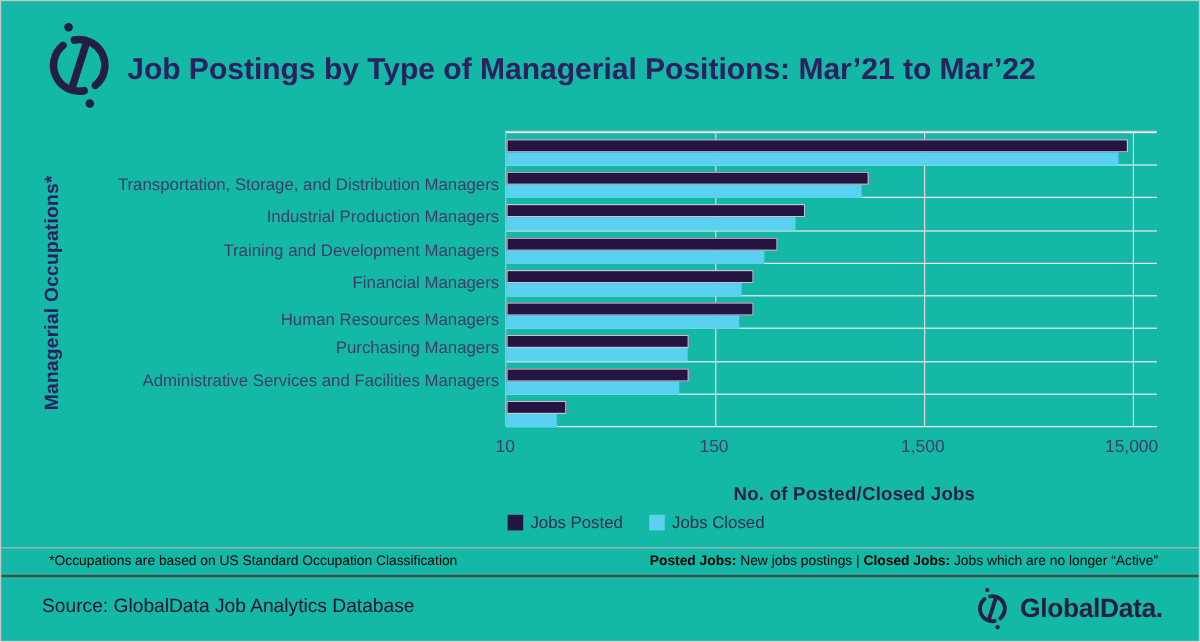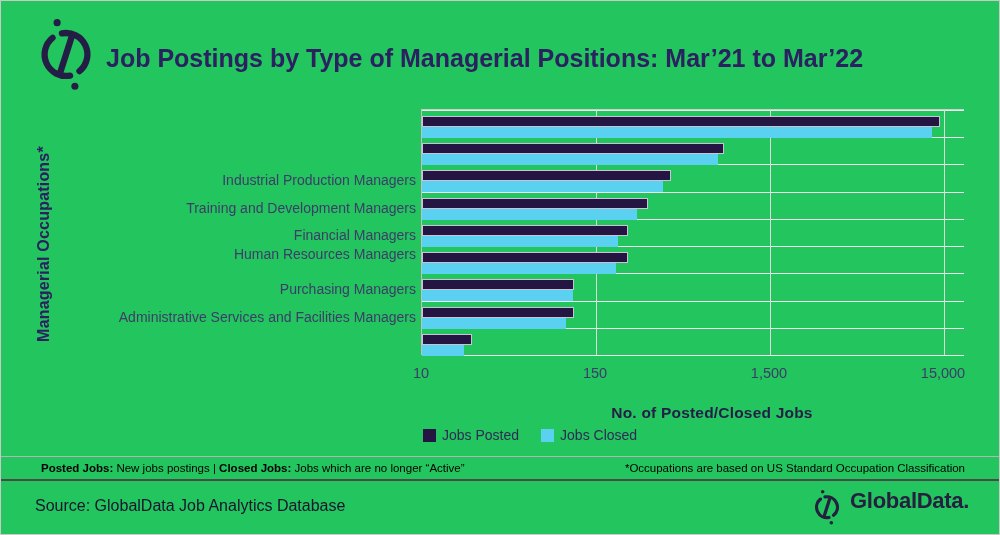--- a/index.html
+++ b/index.html
@@ -1,17 +1,17 @@
 <!DOCTYPE html>
 <html><head>
 <meta charset="utf-8">
 <style>
   html,body{margin:0;padding:0;background:#ffffff;}
   .page{
-    position:relative;width:1000px;height:535px;background:#22c55e;
+    position:relative;width:1000px;height:535px;background:#14b8a6;
     border:1px solid #c9c9c9;box-sizing:border-box;overflow:hidden;
     font-family:"Liberation Sans","DejaVu Sans",sans-serif;
   }
   
   .logo-mark{position:absolute;left:28px;top:14px;}
   .title{
     position:absolute;left:105px;top:40px;width:880px;
     font-size:25px;font-weight:bold;color:#2b2060;letter-spacing:0px;line-height:34px;
   }
   
@@ -53,44 +53,45 @@
   
   .footnote{
     position:absolute;left:0;right:0;top:455px;height:22px;
     border-top:1px solid #b5b5b5;border-bottom:2px solid #4a4a4a;
     display:flex;justify-content:space-between;align-items:center;
     padding:0 34px 0 40px;font-size:11.5px;color:#000;white-space:pre;
   }
   .fn-bold{font-weight:bold;}
   
   .source{position:absolute;left:34px;top:496px;font-size:16px;color:#18142e;}
-  .brand{position:absolute;right:30px;top:487px;display:flex;gap:5px;}
+  .brand{position:absolute;right:30px;top:487px;display:flex;align-items:center;gap:5px;}
   .brand-word{font-size:22px;font-weight:bold;color:#26203f;letter-spacing:-0.3px;}
 </style>
 </head>
 <body>
 
 <div class="page">
 
   <svg class="logo-mark" width="74" height="76" viewBox="0 0 100 100" aria-hidden="true">
     <path d="M 31.8 29.5 A 29 29 0 0 0 55.5 80.5" fill="none" stroke="#241d45" stroke-width="8.5" stroke-linecap="round"></path>
     <path d="M 68.2 74.5 A 29 29 0 0 0 44.5 23.5" fill="none" stroke="#241d45" stroke-width="8.5" stroke-linecap="round"></path>
     <line x1="58" y1="27" x2="42" y2="77" stroke="#241d45" stroke-width="8.5" stroke-linecap="round"></line>
     <circle cx="38" cy="9" r="4.8" fill="#241d45"></circle>
     <circle cx="62" cy="95" r="4.8" fill="#241d45"></circle>
   </svg>
   <div class="title">Job Postings by Type of Managerial Positions: Mar’21 to Mar’22</div>
 
   <div class="ylabel">Managerial  Occupations*</div>
 
   <div class="cat-labels">
+      <div class="cat-label" style="top: 33.2222px;">Transportation, Storage, and Distribution Managers</div>
       <div class="cat-label" style="top: 60.4444px;">Industrial Production Managers</div>
       <div class="cat-label" style="top: 87.6667px;">Training and Development Managers</div>
       <div class="cat-label" style="top: 114.889px;">Financial Managers</div>
-      <div class="cat-label" style="top: 134px;">Human Resources Managers</div>
+      <div class="cat-label" style="top: 146px;">Human Resources Managers</div>
       <div class="cat-label" style="top: 169.333px;">Purchasing Managers</div>
       <div class="cat-label" style="top: 196.556px;">Administrative Services and Facilities Managers</div>
     </div>
 
   <div class="plot">
       <div class="hgrid" style="top: 0px;"></div>
       <div class="hgrid" style="top: 27.2222px;"></div>
       <div class="hgrid" style="top: 54.4444px;"></div>
       <div class="hgrid" style="top: 81.6667px;"></div>
       <div class="hgrid" style="top: 108.889px;"></div>
@@ -136,22 +137,22 @@
       <span class="swatch" style="background:#241542;"></span>
       <span class="legend-label">Jobs Posted</span>
     </div>
     <div class="legend-item">
       <span class="swatch" style="background:#5bd1f1;"></span>
       <span class="legend-label">Jobs Closed</span>
     </div>
   </div>
 
   <div class="footnote">
+    <span>*Occupations are based on US Standard Occupation Classification</span>
     <span><span class="fn-bold">Posted Jobs: </span><span>New jobs postings | </span><span class="fn-bold">Closed Jobs: </span><span>Jobs which are no longer “Active”</span></span>
-    <span>*Occupations are based on US Standard Occupation Classification</span>
   </div>
 
   <div class="source">Source: GlobalData Job Analytics Database</div>
   <div class="brand">
     <svg width="36" height="37" viewBox="0 0 100 100" aria-hidden="true">
       <path d="M 31.8 29.5 A 29 29 0 0 0 55.5 80.5" fill="none" stroke="#26203f" stroke-width="9" stroke-linecap="round"></path>
       <path d="M 68.2 74.5 A 29 29 0 0 0 44.5 23.5" fill="none" stroke="#26203f" stroke-width="9" stroke-linecap="round"></path>
       <line x1="58" y1="27" x2="42" y2="77" stroke="#26203f" stroke-width="9" stroke-linecap="round"></line>
       <circle cx="38" cy="9" r="5" fill="#26203f"></circle>
       <circle cx="62" cy="95" r="5" fill="#26203f"></circle>

